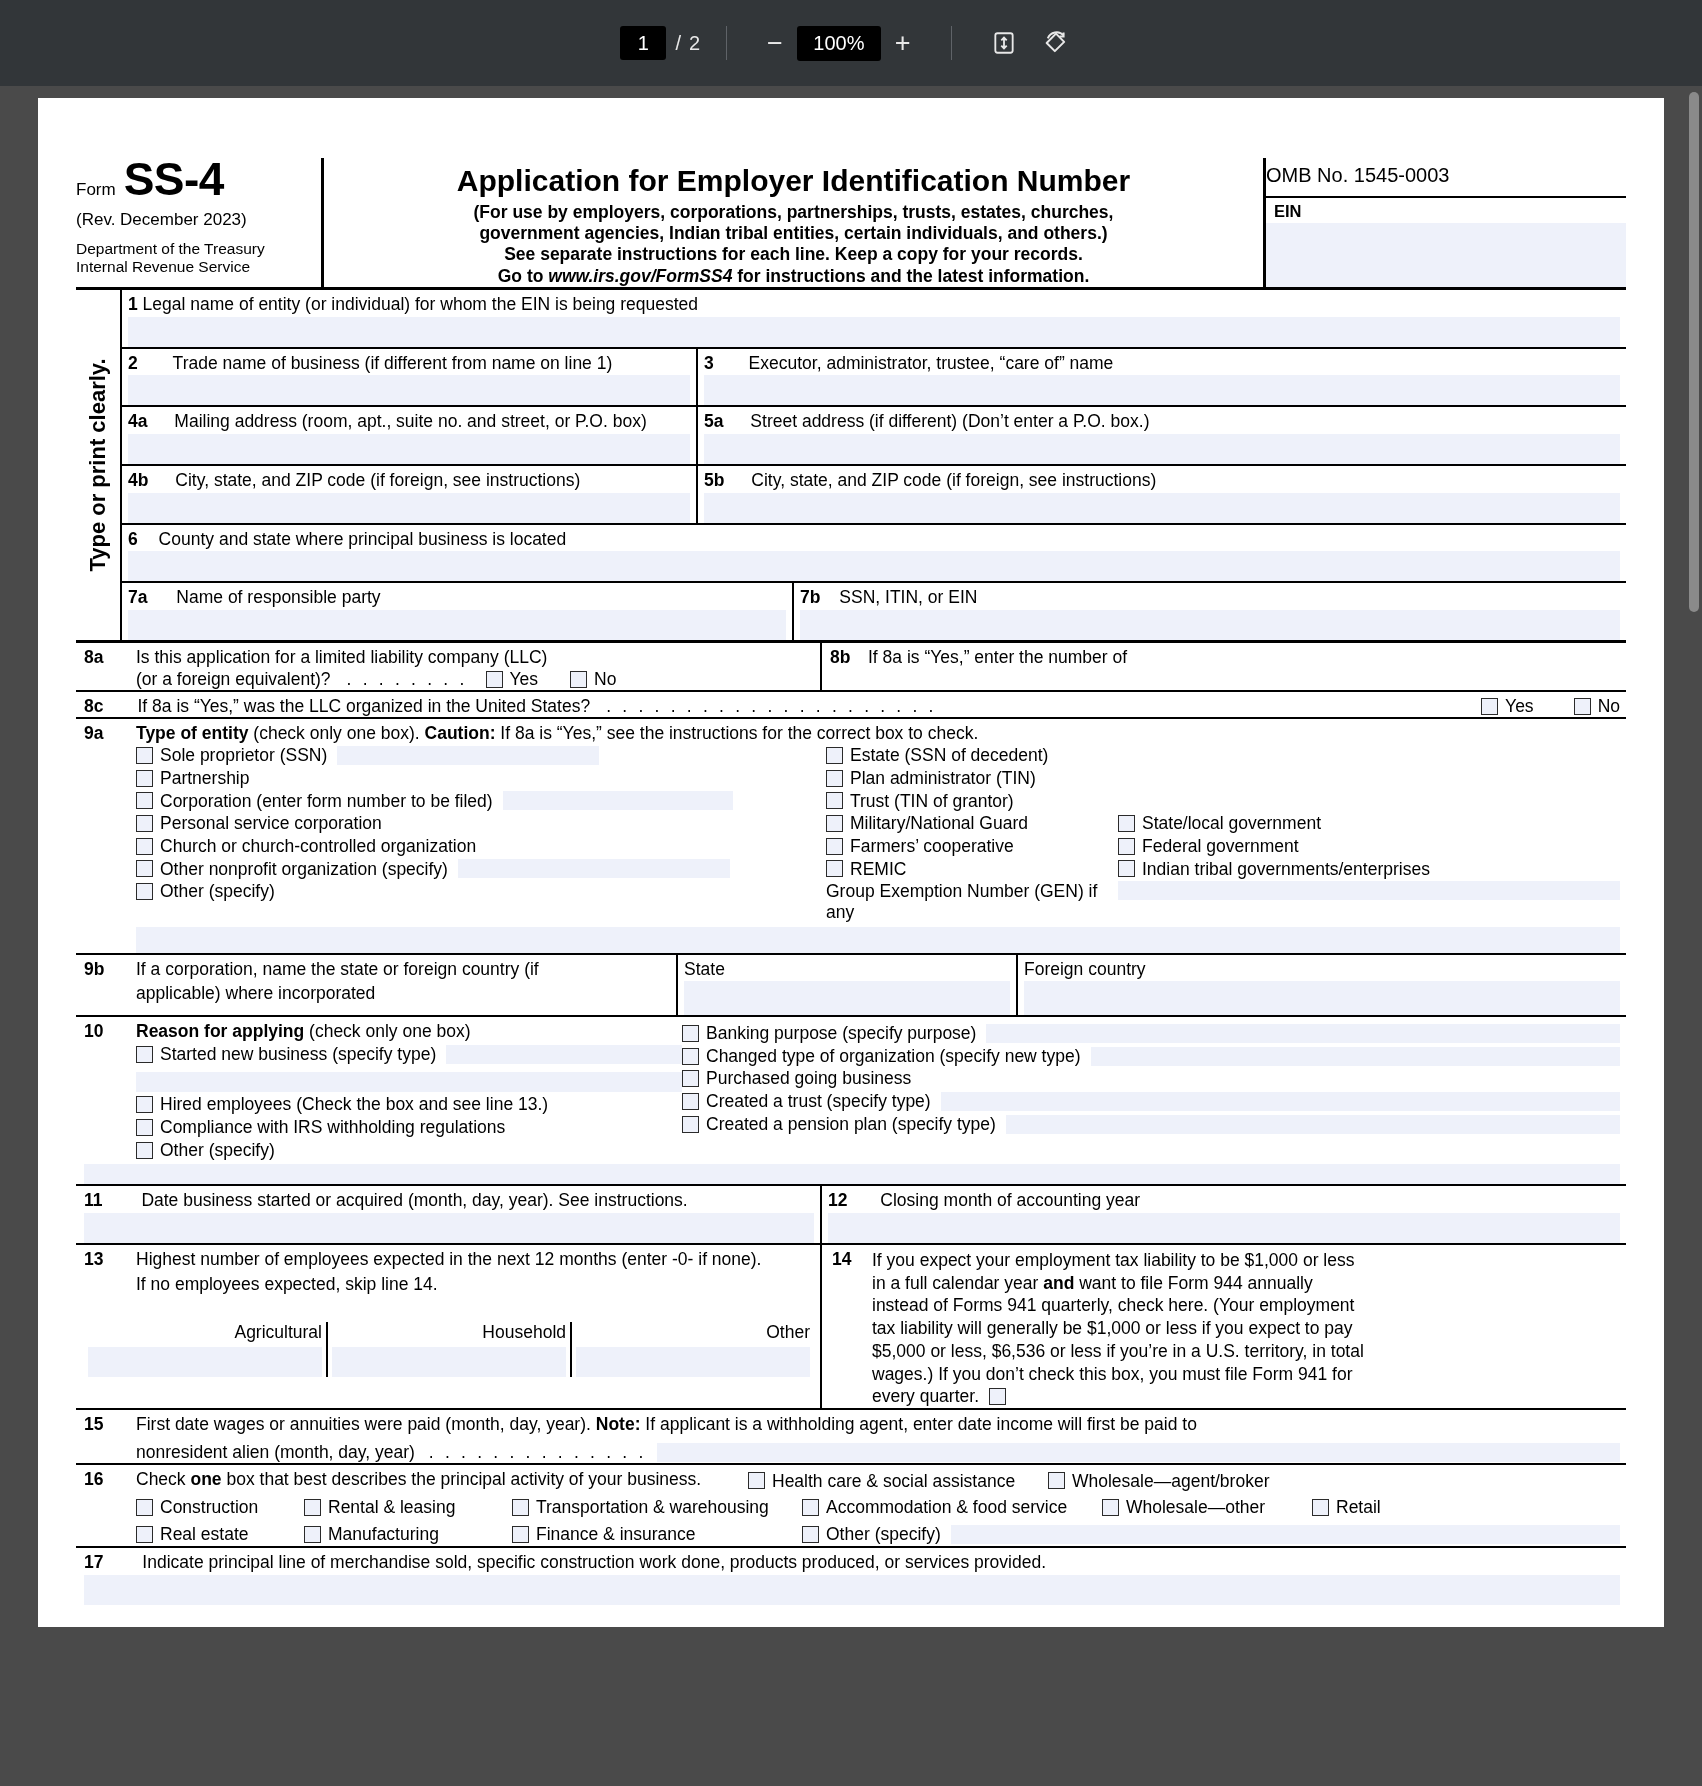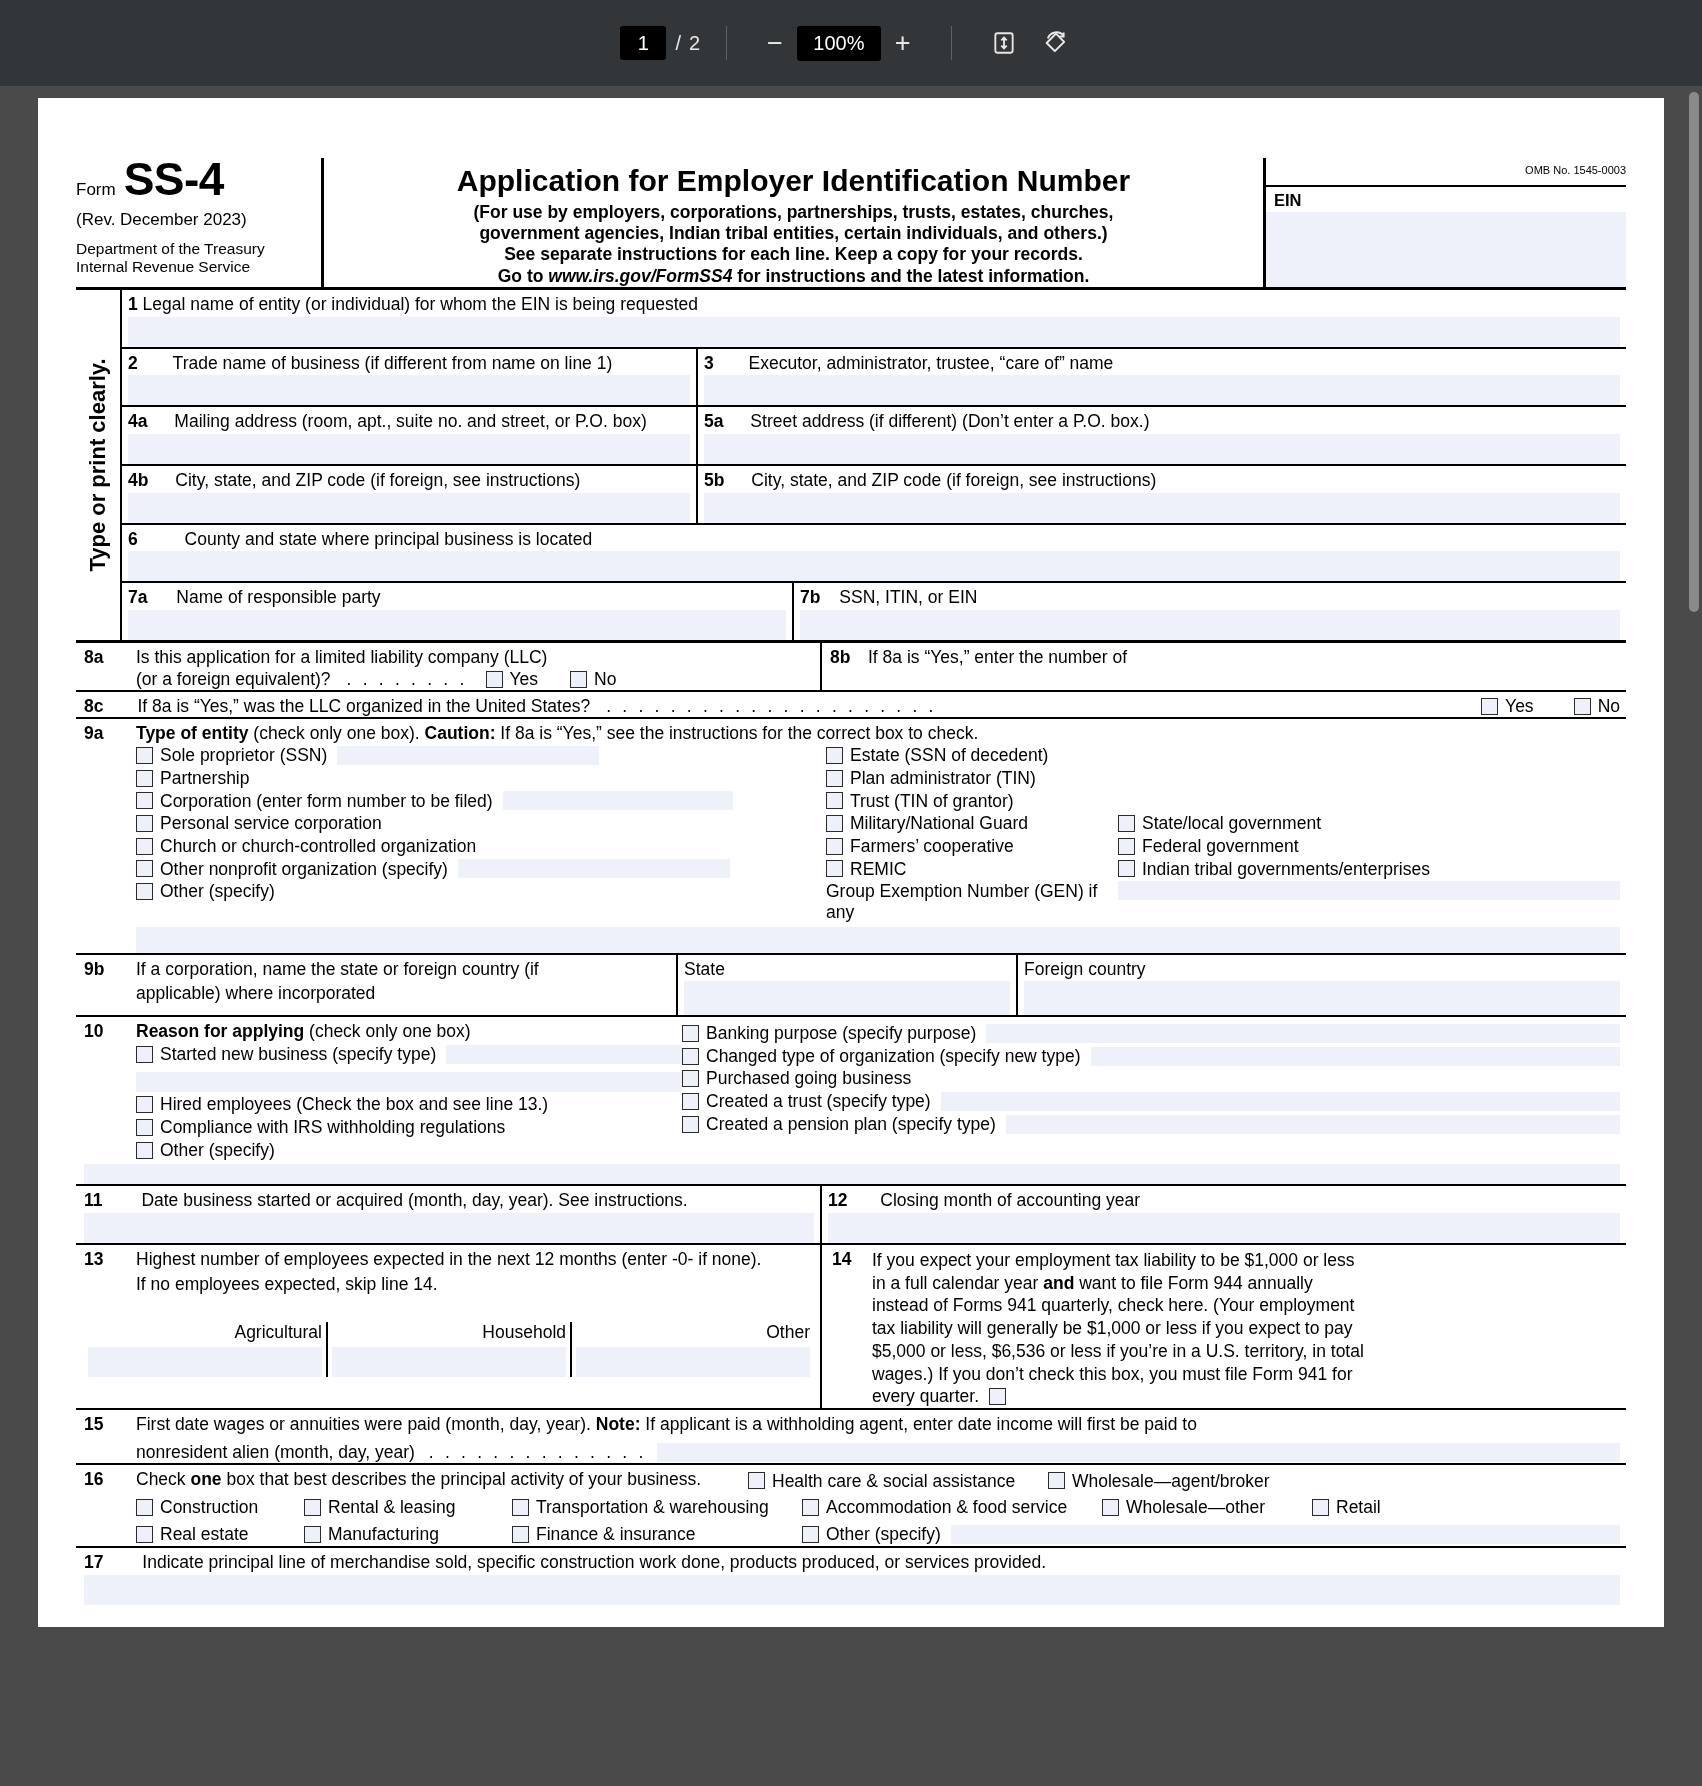--- a/index.html
+++ b/index.html
@@ -99,21 +99,21 @@
     border-right: 3px solid #000;
   }
   .title-main { font-size:30px; font-weight:bold; line-height:1.12; }
   .title-sub { font-size:17.5px; font-weight:bold; line-height:1.22; margin-top:4px; }
   .title-sub i { font-style: italic; }
   .hdr-right {
     width: 360px;
     display:flex;
     flex-direction:column;
   }
-  .omb { text-align:right; font-size:11px; padding: 6px 0 8px 0; border-bottom:2px solid #000; }
+  .omb { text-align:left; font-size:20px; padding: 6px 0 8px 0; border-bottom:2px solid #000; }
   .ein-label { font-size:16.5px; font-weight:bold; padding: 4px 0 0 8px; }
   .ein-field { flex:1; background:#eef1fa; margin-top: 2px; }
 
   
   .row { display:flex; border-top: 2px solid #000; }
   .bordT3 { border-top-width: 3px; }
   .cell { position:relative; padding: 4px 6px 0 6px; }
   .cell + .cell { border-left: 2px solid #000; }
   .num { font-weight:bold; display:inline-block; }
   .lbl { display:inline; }
@@ -283,21 +283,21 @@
         <div class="cell" style="flex:1">
           <span class="num">5b</span>
           <span class="lbl" style="margin-left:22px">City, state, and ZIP code (if foreign, see instructions)</span>
           <div class="fill"></div>
         </div>
       </div>
 
       <div class="row">
         <div class="cell" style="flex:1">
           <span class="num">6</span>
-          <span class="lbl" style="margin-left:42px">County and state where principal business is located</span>
+          <span class="lbl" style="margin-left:16px">County and state where principal business is located</span>
           <div class="fill"></div>
         </div>
       </div>
 
       <div class="row">
         <div class="cell" style="flex:0 0 670px">
           <span class="num">7a</span>
           <span class="lbl" style="margin-left:24px">Name of responsible party</span>
           <div class="fill"></div>
         </div>

